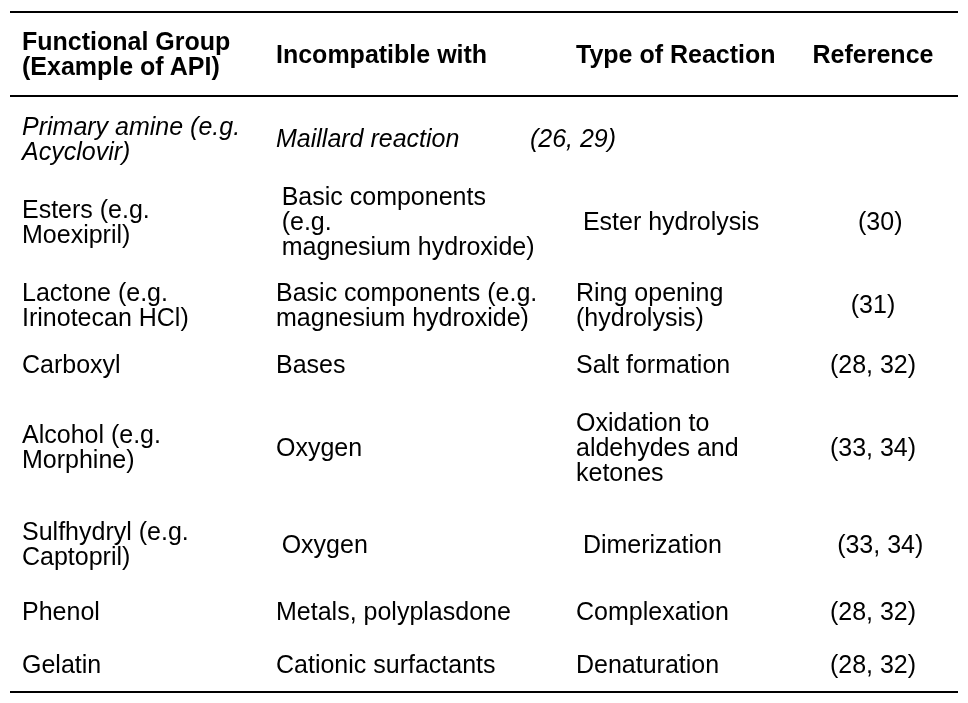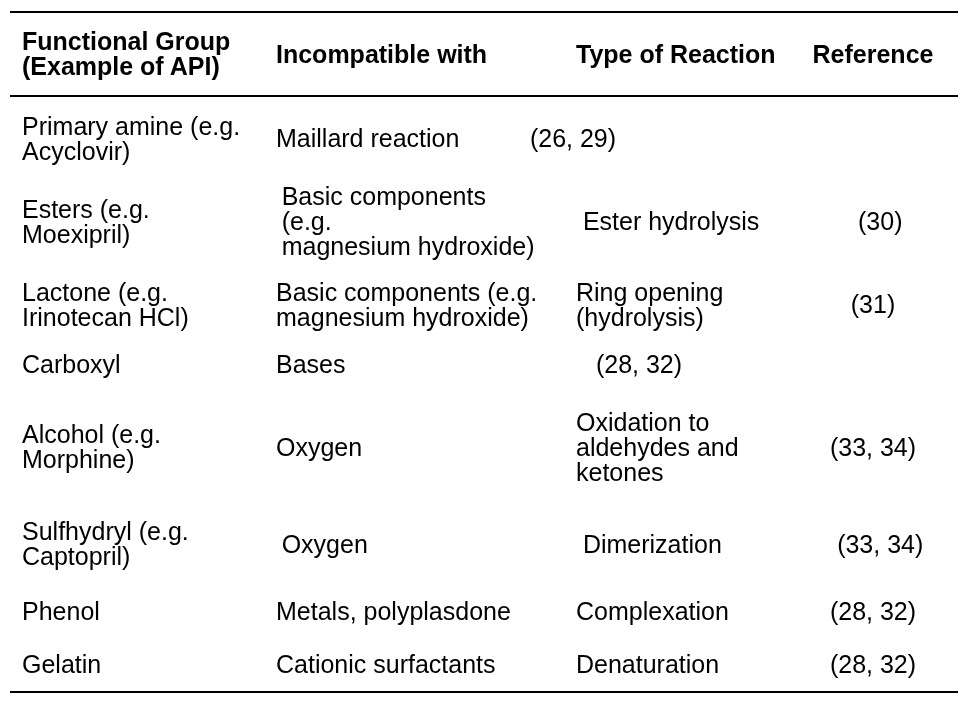--- a/index.html
+++ b/index.html
@@ -34,21 +34,21 @@
   }
   .cell {
     box-sizing: border-box;
   }
   .c1 { width: 254px; padding-left: 12px; }
   .c2 { width: 300px; padding-left: 12px; }
   .c3 { width: 234px; padding-left: 12px; }
   .c4 { width: 160px; text-align: center; padding-right: 10px; }
   .header-row { height: 82px; font-weight: bold; }
   .header-row .c4 { text-align: center; }
-  .r0 { height: 83px; }
+  .r0 { height: 83px; font-style: italic; }
   .r1 { height: 83px; gap: 29px; }
   .r2 { height: 83px; }
   .r3 { height: 36px; }
   .r4 { height: 130px; }
   .r5 { height: 64px; gap: 29px; }
   .r6 { height: 70px; }
   .r7 { height: 37px; }
 </style>
 </head>
 <body>
@@ -116,20 +116,23 @@
     <div class="cell c4">(31)</div>
   </div>
 
   <div class="row r3">
     <div class="cell c1">
       <div>Carboxyl</div>
     </div>
     <div class="cell c2">
       <div>Bases</div>
     </div>
+    <div class="cell c3">
+      <div>Salt formation</div>
+    </div>
     <div class="cell c4">(28, 32)</div>
   </div>
 
   <div class="row r4">
     <div class="cell c1">
       <div>Alcohol (e.g.</div>
       <div>Morphine)</div>
     </div>
     <div class="cell c2">
       <div>Oxygen</div>

